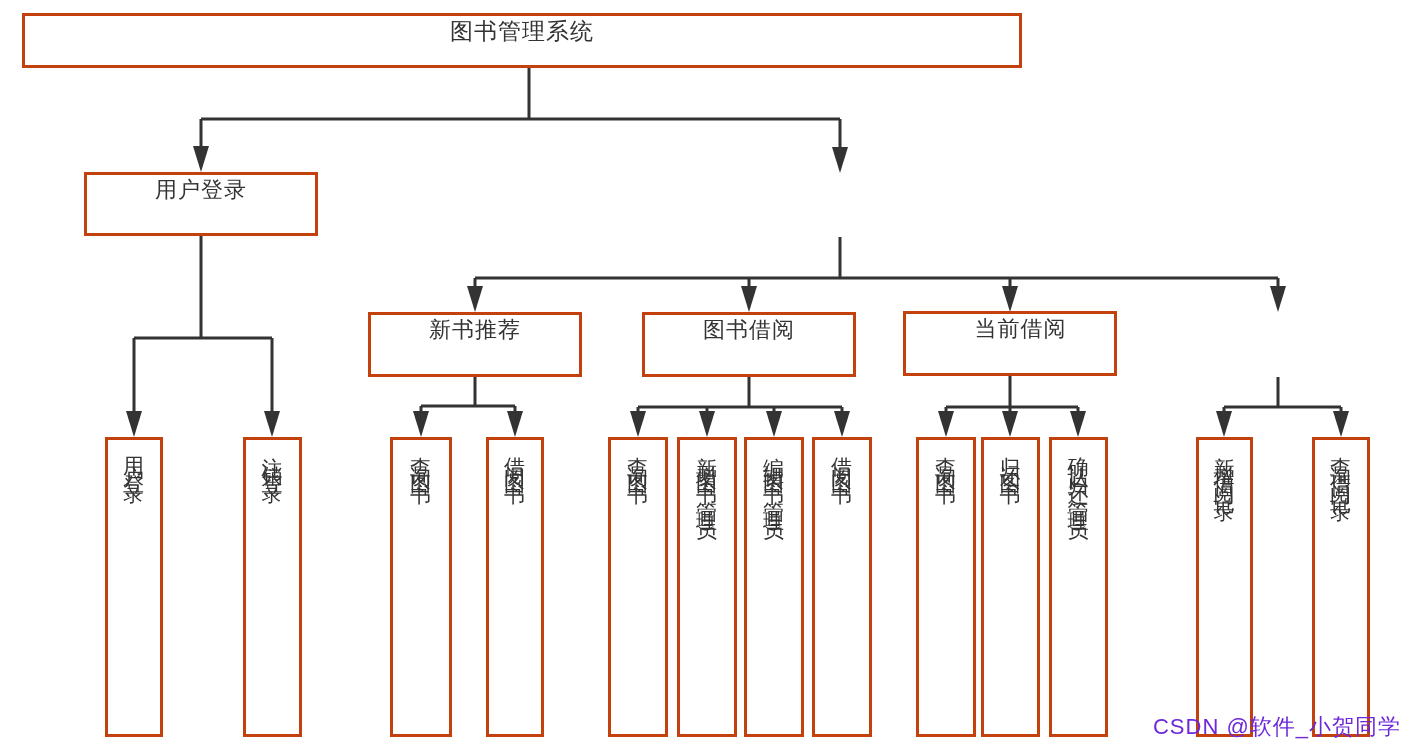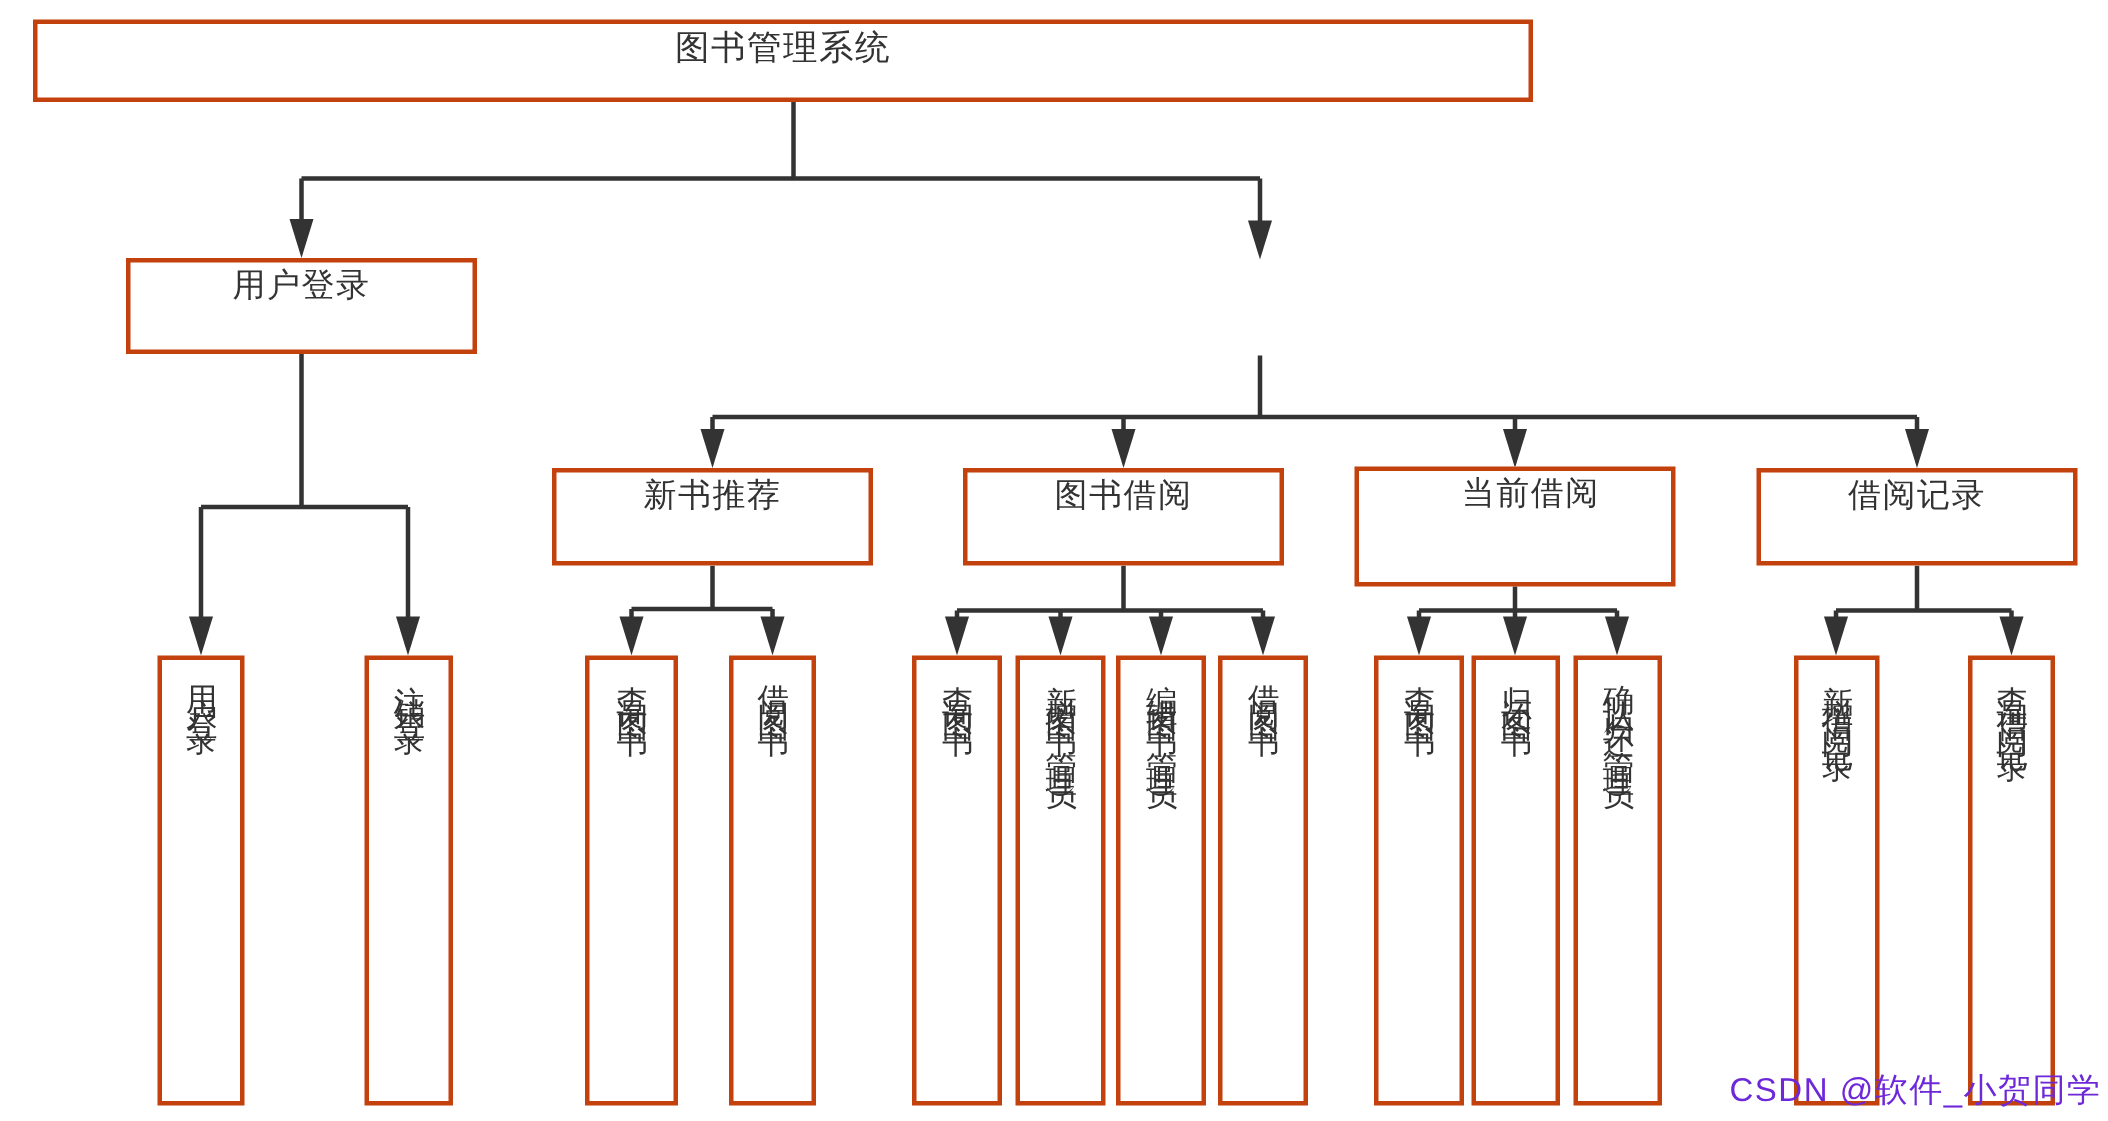--- a/index.html
+++ b/index.html
@@ -115,25 +115,22 @@
   <div class="box" style="left:84px; top:172px; width:234px; height:64px;">
     <span class="h-label">用户登录</span>
   </div>
 
   <div class="box" style="left:368px; top:312px; width:214px; height:65px;">
     <span class="h-label">新书推荐</span>
   </div>
   <div class="box" style="left:642px; top:312px; width:214px; height:65px;">
     <span class="h-label">图书借阅</span>
   </div>
-  <div class="box" style="left:903px; top:311px; width:214px; height:80px;padding-left:21px;">
+  <div class="box" style="left:903px; top:311px; width:214px; height:65px;padding-left:21px;">
     <span class="h-label">当前借阅</span>
-  </div>
-  <div class="box" style="left:1171px; top:312px; width:214px; height:65px;">
-    <span class="h-label">借阅记录</span>
   </div>
 
   <div class="box" style="left:105px; top:437px; width:58px; height:300px;">
     <span class="v-label">用户登录</span>
   </div>
   <div class="box" style="left:243px; top:437px; width:59px; height:300px;">
     <span class="v-label">注销登录</span>
   </div>
 
   <div class="box" style="left:390px; top:437px; width:62px; height:300px;">

